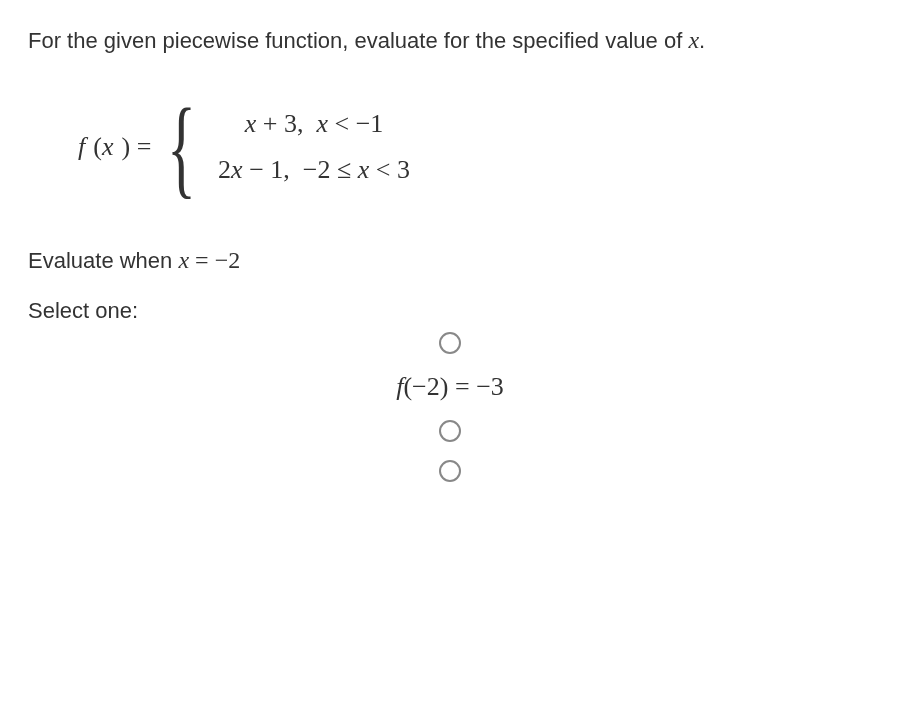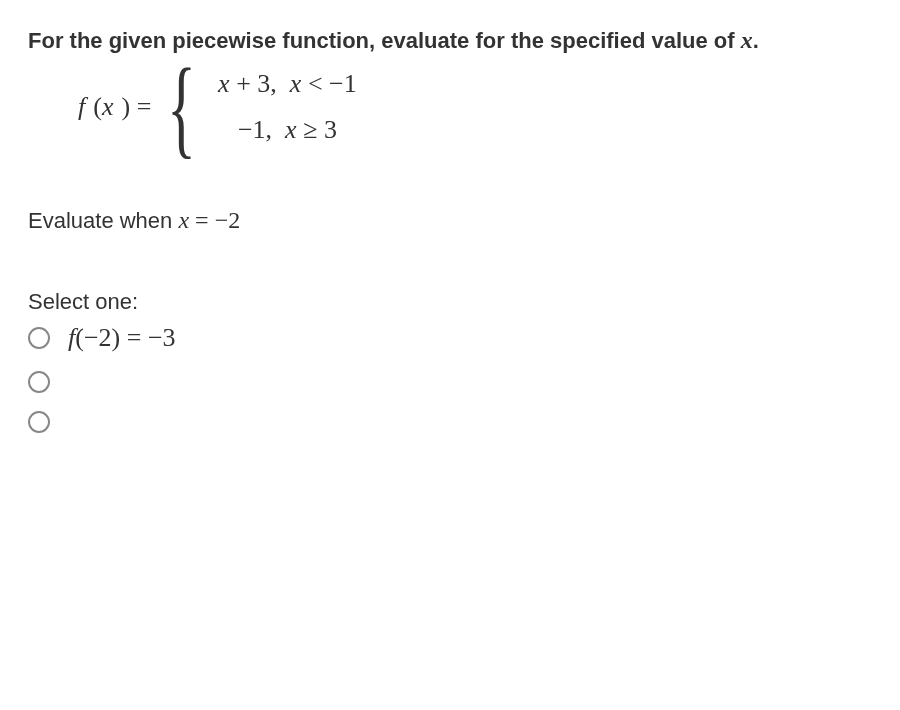--- a/index.html
+++ b/index.html
@@ -12,21 +12,21 @@
       font-size: 22px;
       color: #333333;
       padding: 24px 28px;
       background: #ffffff;
       width: 900px;
       height: 710px;
     }
     .question-text {
       font-size: 22px;
       line-height: 1.4;
-      font-weight: bold;
+      margin-bottom: 40px;
     }
     .math-var {
       font-family: 'Times New Roman', serif;
       font-style: italic;
       font-size: 24px;
     }
     .piecewise-container {
       display: flex;
       align-items: center;
       margin-left: 50px;
@@ -55,40 +55,41 @@
       flex-direction: column;
       gap: 16px;
       text-align: center;
     }
     .case-line {
       font-family: 'Times New Roman', serif;
       font-size: 26px;
     }
     .evaluate-line {
       font-size: 22px;
-      margin-bottom: 55px;
+      margin-bottom: 24px;
     }
     .evaluate-line .math-part {
       font-family: 'Times New Roman', serif;
       font-size: 24px;
     }
     .select-label {
       font-size: 22px;
       margin-bottom: 8px;
     }
     .options {
       display: flex;
       flex-direction: column;
       gap: 18px;
     }
     .option {
       display: flex;
       align-items: center;
       gap: 18px;
       cursor: pointer;
+      flex-direction: column;
     }
     .radio {
       width: 22px;
       height: 22px;
       border: 2px solid #888888;
       border-radius: 50%;
       flex-shrink: 0;
     }
     .option-text {
       font-family: 'Times New Roman', serif;
@@ -108,21 +109,21 @@
 <div class="piecewise-container">
   <span>
     <span class="fx-label">f</span><span class="fx-paren">(</span><span class="fx-label">x</span><span class="fx-paren">)</span><span> = </span>
   </span>
   <span class="brace">{</span>
   <div class="cases">
     <div class="case-line">
       <span class="ital">x</span> + 3,&nbsp;&nbsp;<span class="ital">x</span> &lt; −1
     </div>
     <div class="case-line">
-      −1,&nbsp;&nbsp;<span class="ital">x</span> ≥ 3
+      2<span class="ital">x</span> − 1,&nbsp;&nbsp;−2 ≤ <span class="ital">x</span> &lt; 3
     </div>
   </div>
 </div>
 
 <div class="evaluate-line">
   <span>Evaluate when </span><span class="math-part"><span class="ital">x</span><span> = </span><span>−2</span></span>
 </div>
 
 <div class="select-label">Select one:</div>
 

